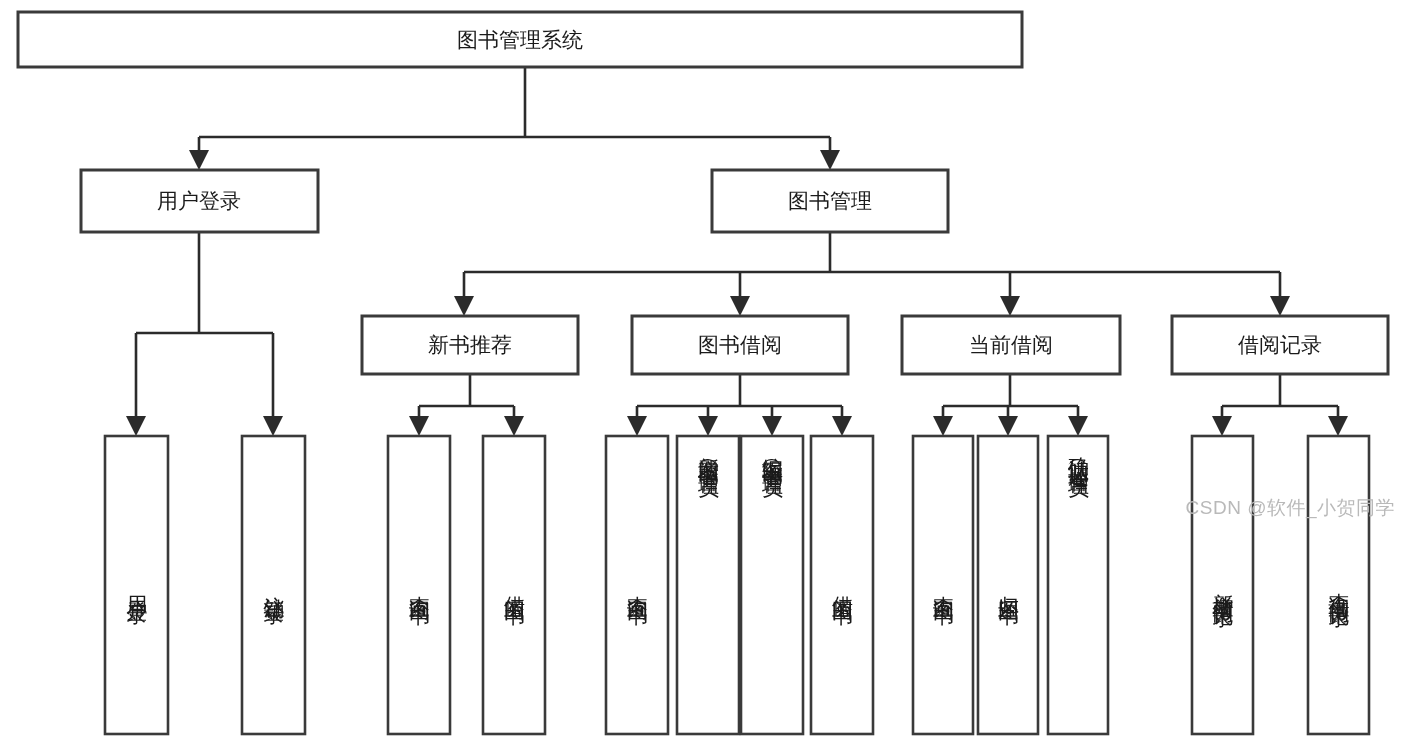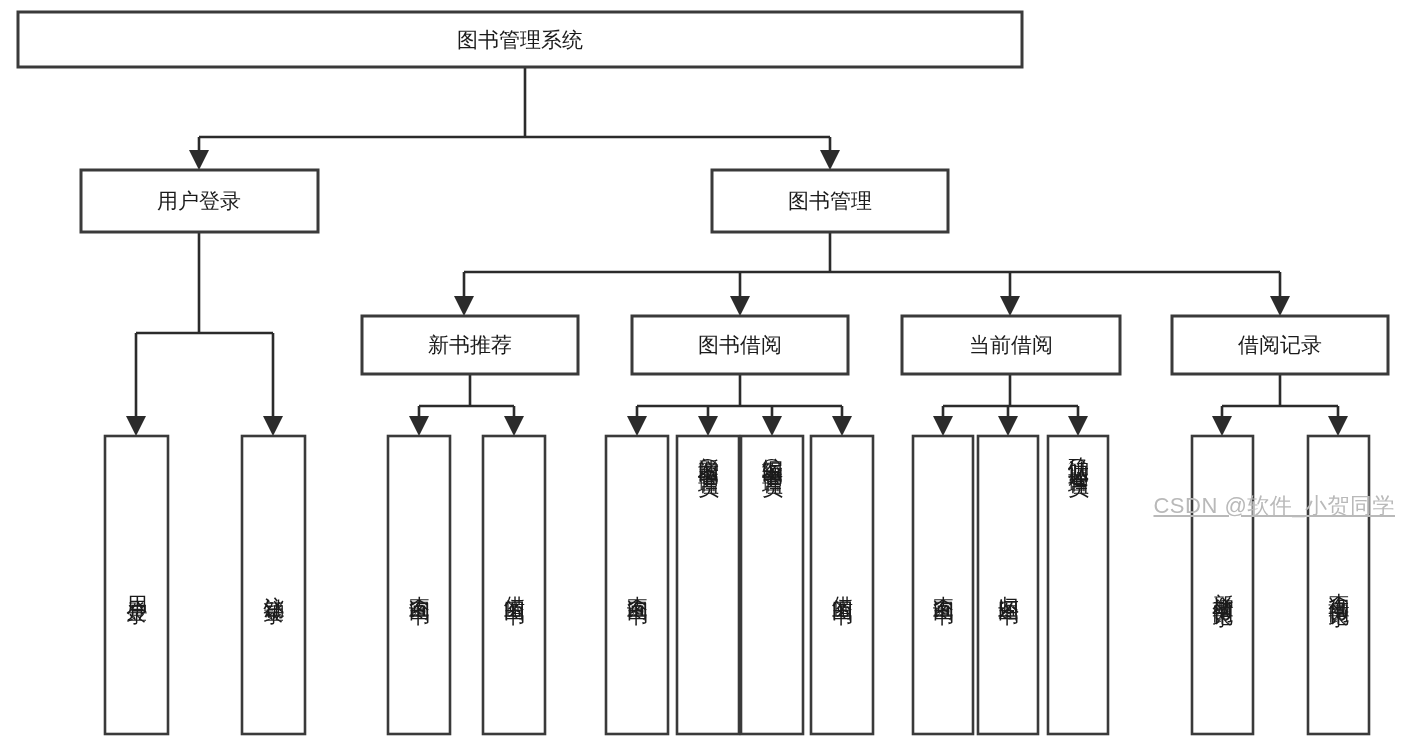--- a/index.html
+++ b/index.html
@@ -68,26 +68,25 @@
     color: #1b1b1b;
     letter-spacing: 3px;
     white-space: nowrap;
     text-align: center;
   }
   .watermark {
     position: absolute;
     right: 10px;
     bottom: 6px;
     font-family: "Liberation Sans", "DejaVu Sans", sans-serif;
-    font-size: 22px;
+    font-size: 19px;
     color: #b9b9b9;
     letter-spacing: 0.5px;
     white-space: nowrap;
     user-select: none;
-    text-decoration: underline;
   }
 </style>
 </head>
 <body>
 
 <div id="diagram-root">
 
   <svg class="flow" viewBox="0 0 1405 747" xmlns="http://www.w3.org/2000/svg">
 
     <defs>

